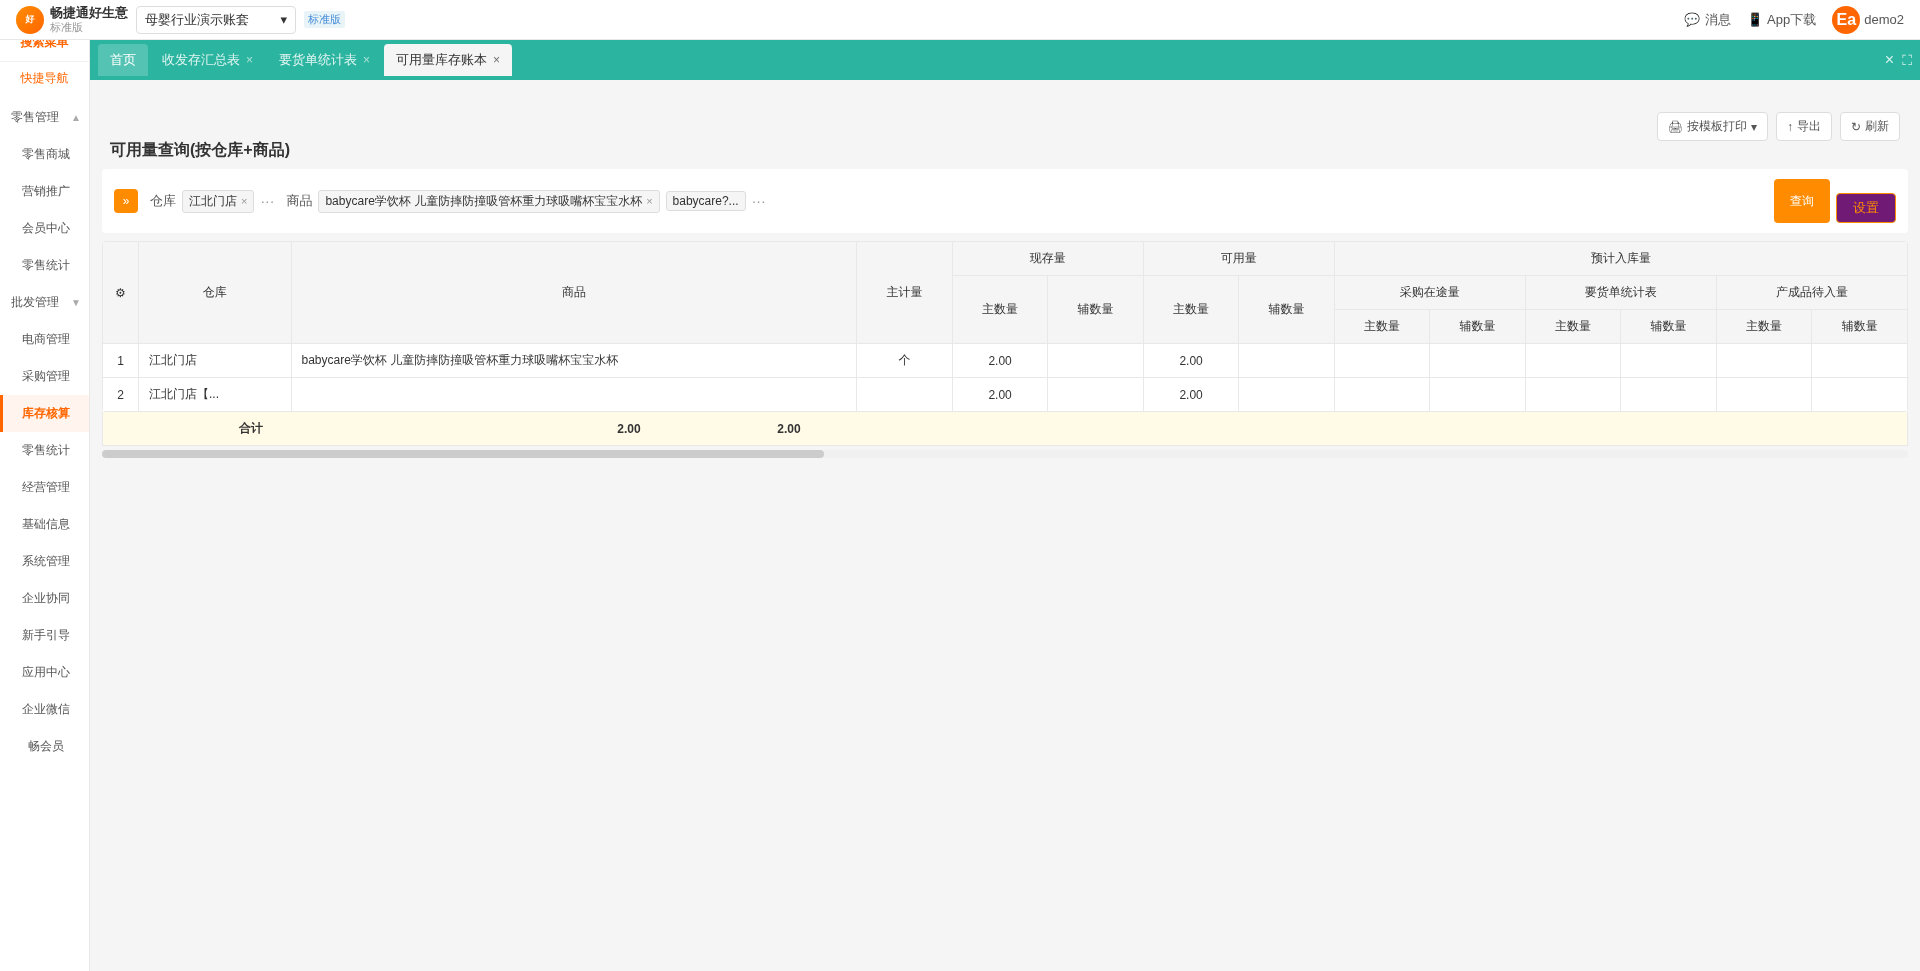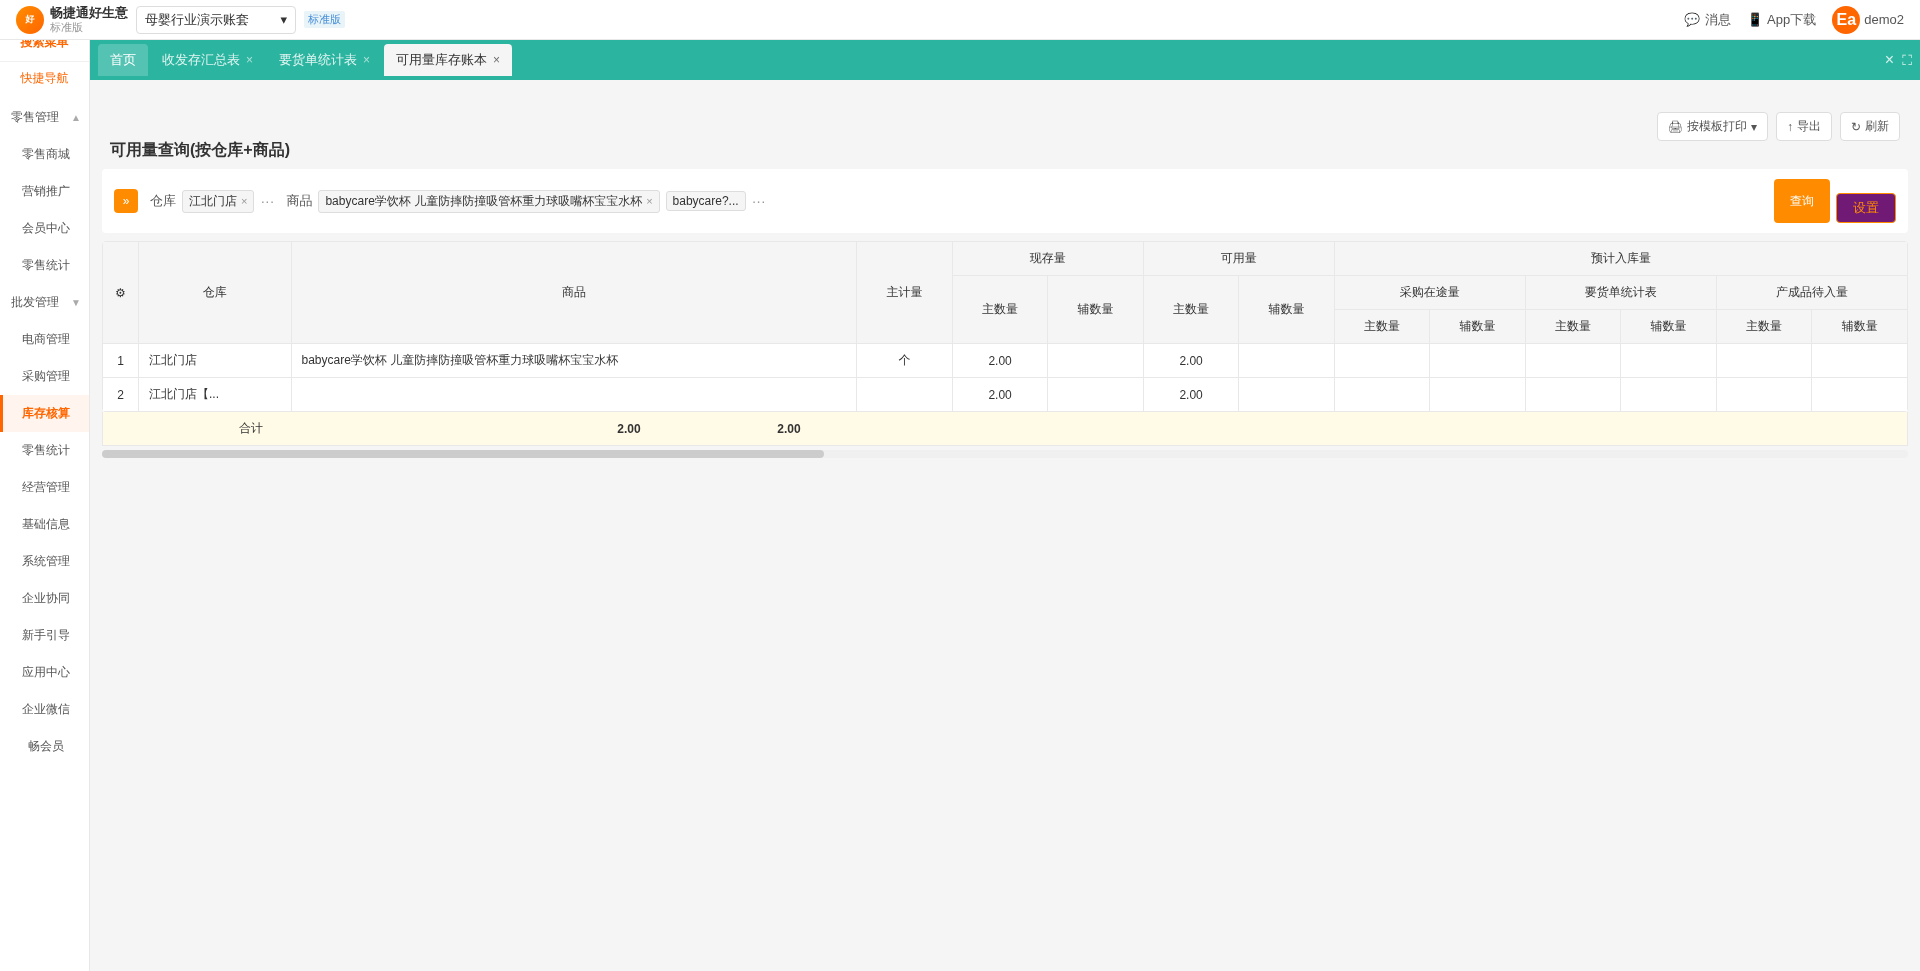--- a/index.html
+++ b/index.html
@@ -442,21 +442,21 @@
       <td></td>
       <td></td>
     </tr>
         </tbody>
     </table>
   </div>
 
   <div style="display:flex; align-items:center; background:#fffbe6; margin:0 12px; border:1px solid #e8e8e8; border-top:none; padding:8px 10px; font-size:12px;">
     <span style="min-width:36px;"></span>
     <span style="min-width:80px;"></span>
-    <span style="min-width:300px; text-align:left; padding-left:10px; font-weight:normal;">合计</span>
+    <span style="min-width:300px; text-align:left; padding-left:10px; font-weight:bold;">合计</span>
     <span style="min-width:60px;"></span>
     <span style="min-width:80px; text-align:center; font-weight:bold;">2.00</span>
     <span style="min-width:80px;"></span>
     <span style="min-width:80px; text-align:center; font-weight:bold;">2.00</span>
     <span style="flex:1;"></span>
   </div>
 
   <div class="table-scroll-bar" style="margin-top:4px;">
     <div class="table-scroll-thumb"></div>
   </div>

